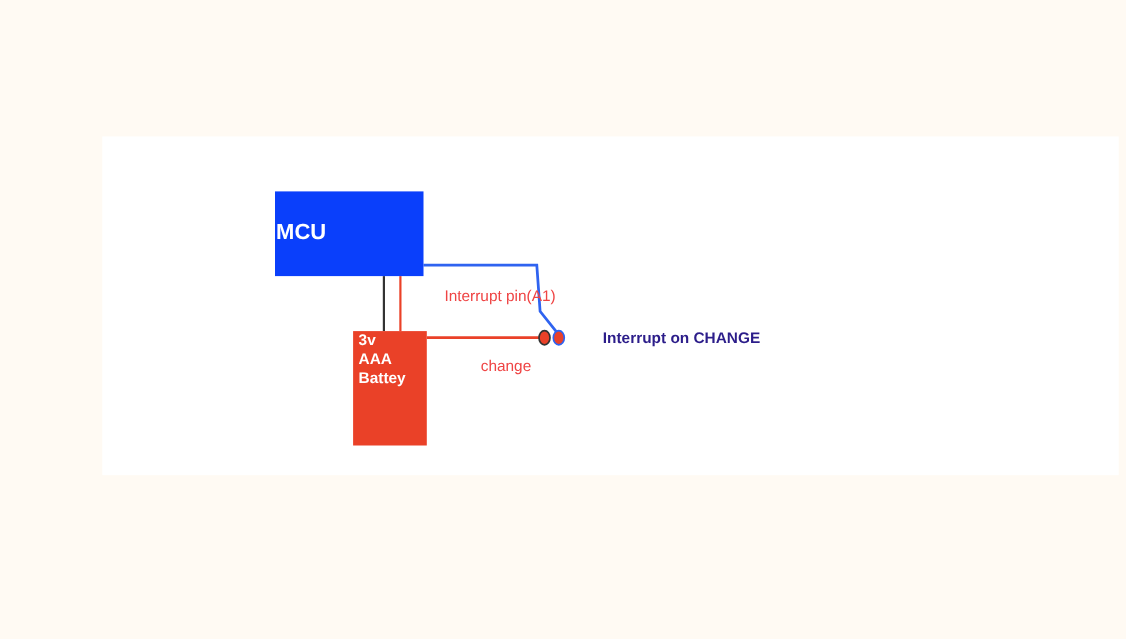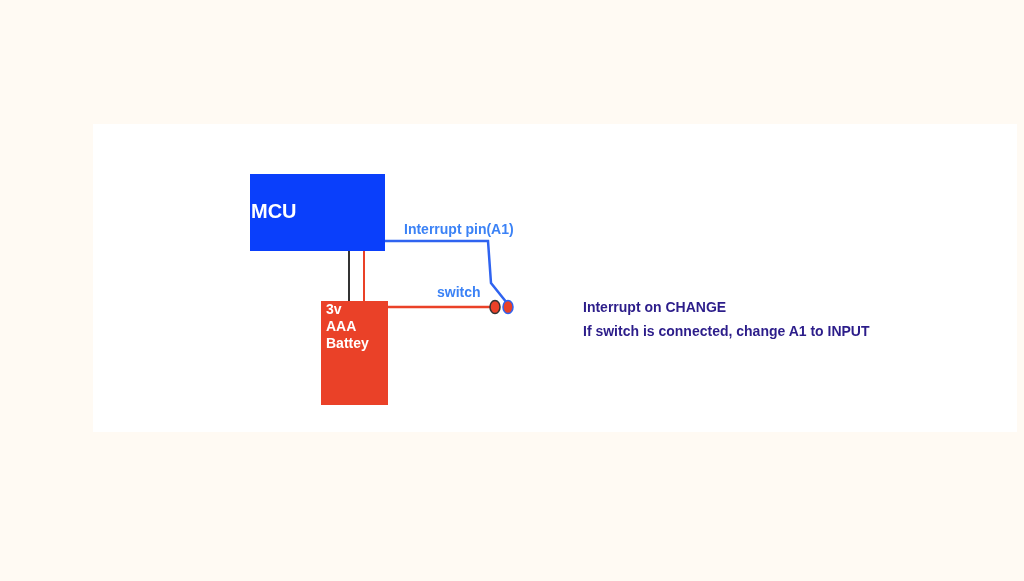--- a/index.html
+++ b/index.html
@@ -63,39 +63,39 @@
     }
     .battery-line {
       display: block;
       color: #ffffff;
       font-weight: bold;
       font-size: 14px;
       line-height: 17px;
     }
     .label {
       position: absolute;
-      color: #3b82f6;
-      font-weight: bold;
+      color: #ef4444;
+      font-weight: normal;
       font-size: 14px;
       white-space: nowrap;
+      margin-top: 40px;
     }
     .lbl-interrupt-pin { left: 404px; top: 221px; }
     .lbl-switch { left: 437px; top: 284px; }
     .note-block {
       position: absolute;
       left: 548px;
       top: 299px;
     }
     .note-line {
       display: block;
       color: #2c1d8a;
       font-weight: bold;
       font-size: 14px;
       white-space: nowrap;
-      margin-left: 35px;
     }
     .note-title { margin-bottom: 6px; line-height: 17px; }
     .note-rule { line-height: 18px; }
   </style>
 </head>
 <body>
 
 <div class="page">
   <div class="canvas"></div>
 
@@ -117,19 +117,18 @@
     <span class="mcu-label">MCU</span>
   </div>
 
   <div class="battery-box">
     <span class="battery-line">3v</span>
     <span class="battery-line">AAA</span>
     <span class="battery-line">Battey</span>
   </div>
 
   <span class="label lbl-interrupt-pin">Interrupt pin(A1)</span>
-  <span class="label lbl-switch">switch</span>
+  <span class="label lbl-switch">change</span>
 
   <div class="note-block">
     <span class="note-line note-title">Interrupt on CHANGE</span>
-    <span class="note-line note-rule">If switch is connected, change A1 to INPUT</span>
   </div>
 </div>
 
 </body></html>

